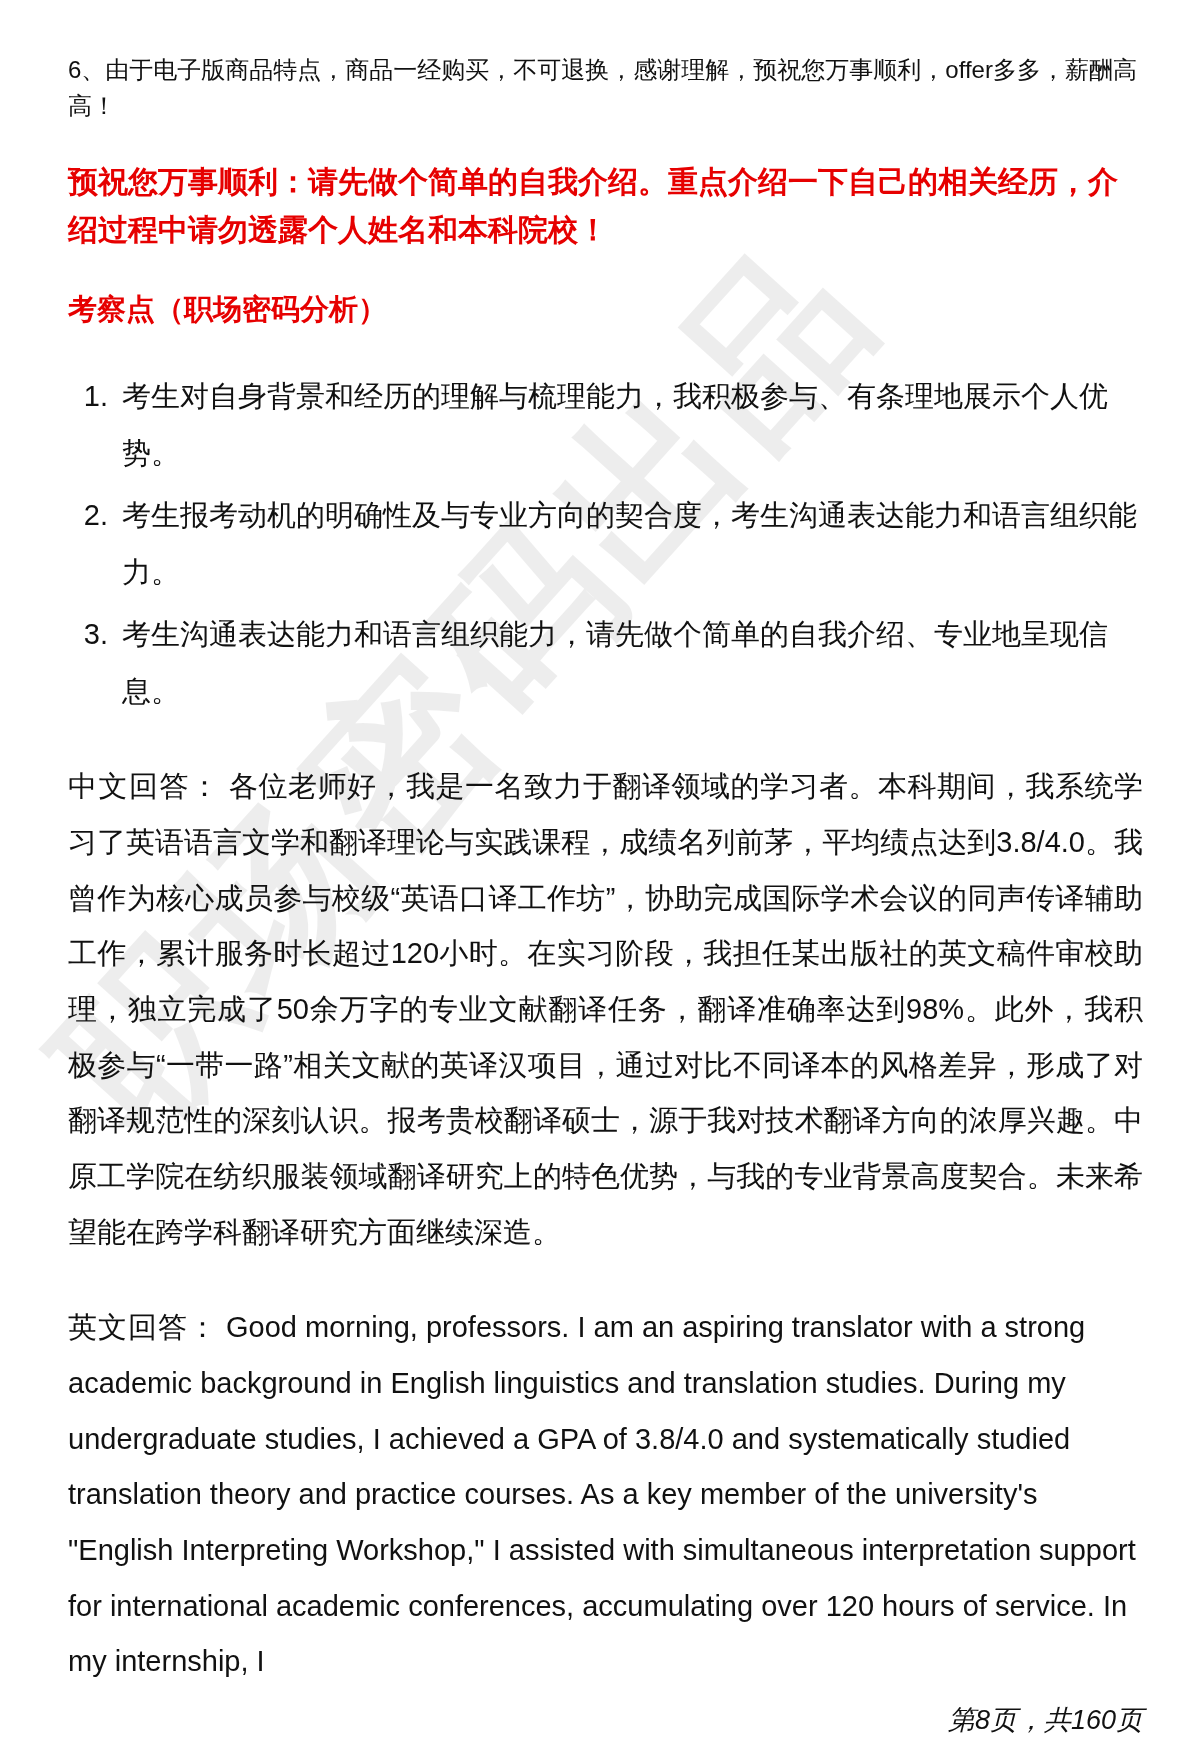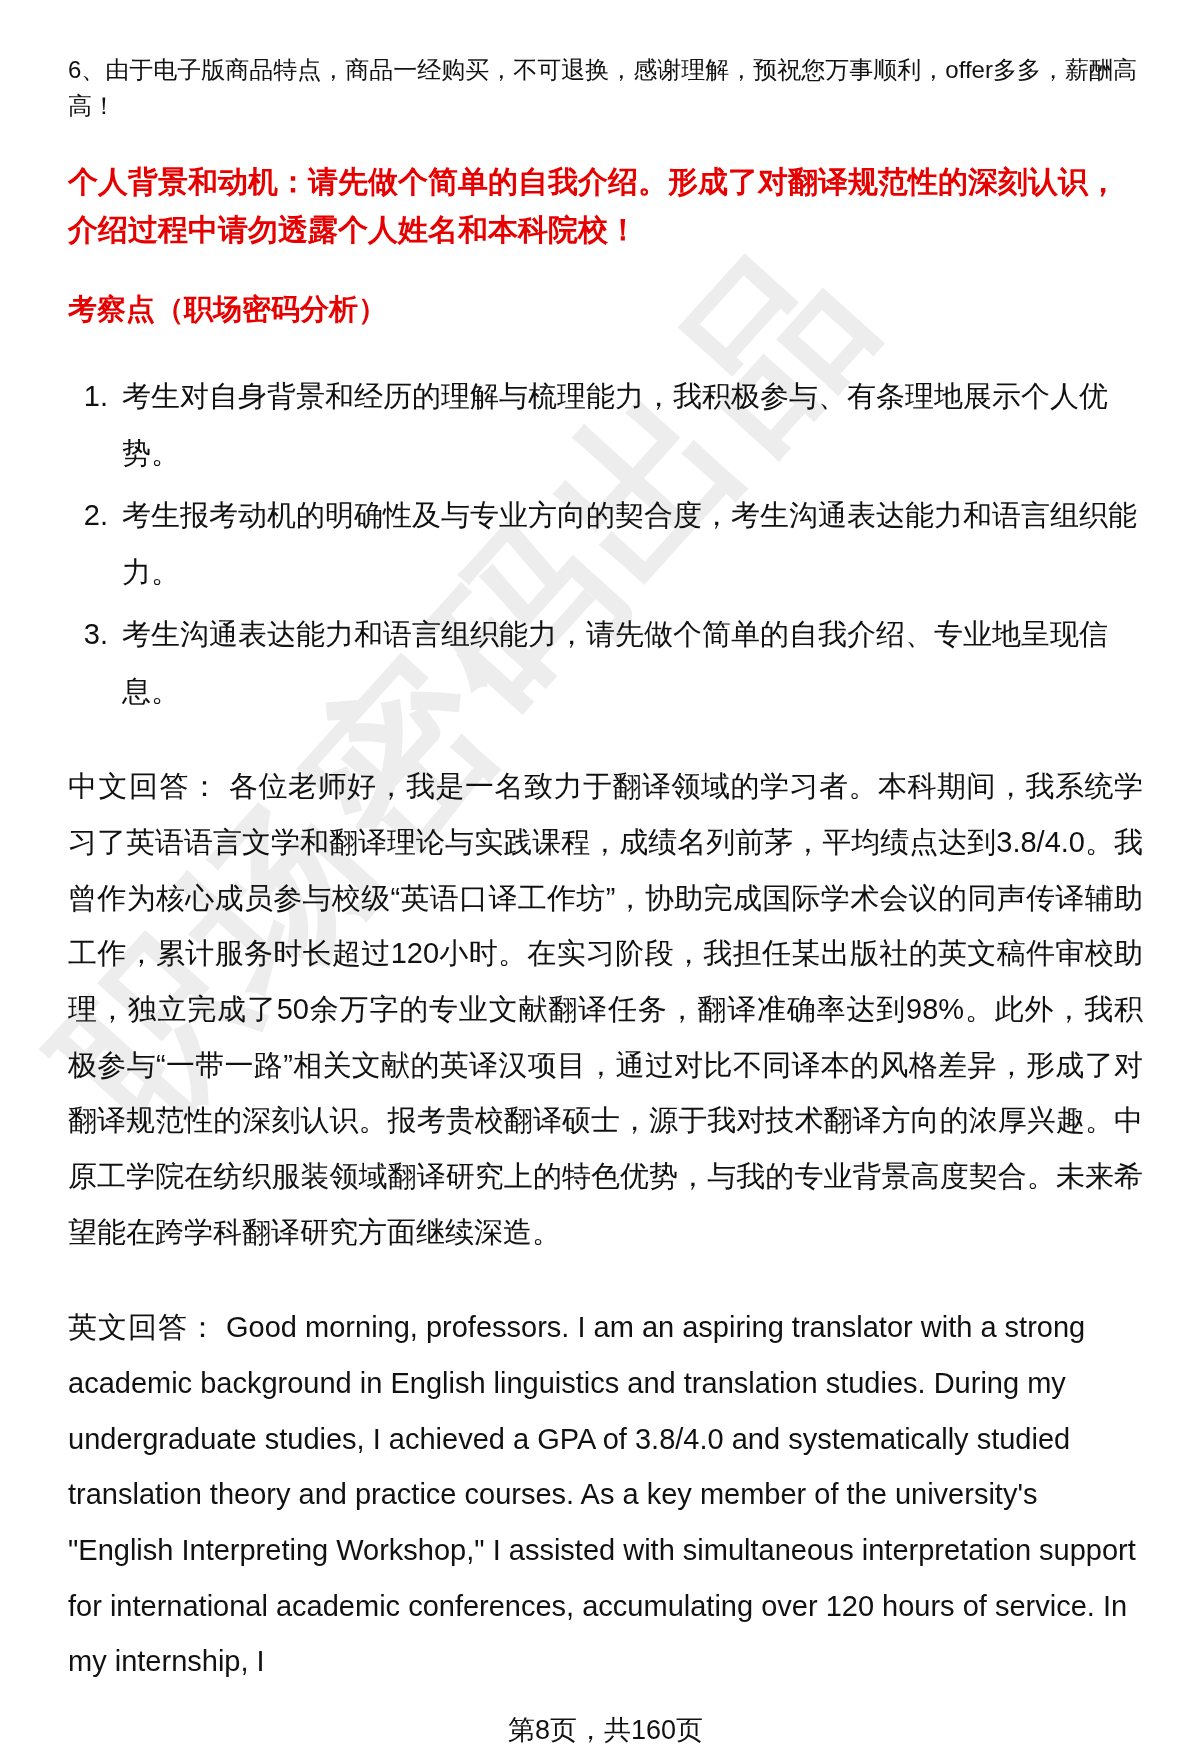--- a/index.html
+++ b/index.html
@@ -65,36 +65,37 @@
   }
   .para {
     margin-top: 40px;
     font-size: 29px;
     line-height: 1.92;
     color: #111111;
   }
   .para.cn { text-align: justify; }
   .para .answer-label { letter-spacing: 1px; }
   .footer {
-    margin-top: 22px;
-    text-align: center;
+    margin-top: 12px;
+    text-align: right;
     font-size: 27px;
     color: #111111;
+    font-style: italic;
   }
 </style>
 </head>
 <body>
 
 <div class="watermark">职场密码出品</div>
 
 <div class="page">
 
   <p class="notice">6、由于电子版商品特点，商品一经购买，不可退换，感谢理解，预祝您万事顺利，offer多多，薪酬高高！</p>
 
-  <p class="question-heading">个人背景和动机：请先做个简单的自我介绍。形成了对翻译规范性的深刻认识，介绍过程中请勿透露个人姓名和本科院校！</p>
+  <p class="question-heading">预祝您万事顺利：请先做个简单的自我介绍。重点介绍一下自己的相关经历，介绍过程中请勿透露个人姓名和本科院校！</p>
 
   <p class="section-heading">考察点（职场密码分析）</p>
 
   <ol class="points">
     <li>考生对自身背景和经历的理解与梳理能力，我积极参与、有条理地展示个人优势。</li>
     <li>考生报考动机的明确性及与专业方向的契合度，考生沟通表达能力和语言组织能力。</li>
     <li>考生沟通表达能力和语言组织能力，请先做个简单的自我介绍、专业地呈现信息。</li>
   </ol>
 
   <p class="para cn"><span class="answer-label">中文回答：</span><span> 各位老师好，我是一名致力于翻译领域的学习者。本科期间，我系统学习了英语语言文学和翻译理论与实践课程，成绩名列前茅，平均绩点达到3.8/4.0。我曾作为核心成员参与校级“英语口译工作坊”，协助完成国际学术会议的同声传译辅助工作，累计服务时长超过120小时。在实习阶段，我担任某出版社的英文稿件审校助理，独立完成了50余万字的专业文献翻译任务，翻译准确率达到98%。此外，我积极参与“一带一路”相关文献的英译汉项目，通过对比不同译本的风格差异，形成了对翻译规范性的深刻认识。报考贵校翻译硕士，源于我对技术翻译方向的浓厚兴趣。中原工学院在纺织服装领域翻译研究上的特色优势，与我的专业背景高度契合。未来希望能在跨学科翻译研究方面继续深造。</span></p>

